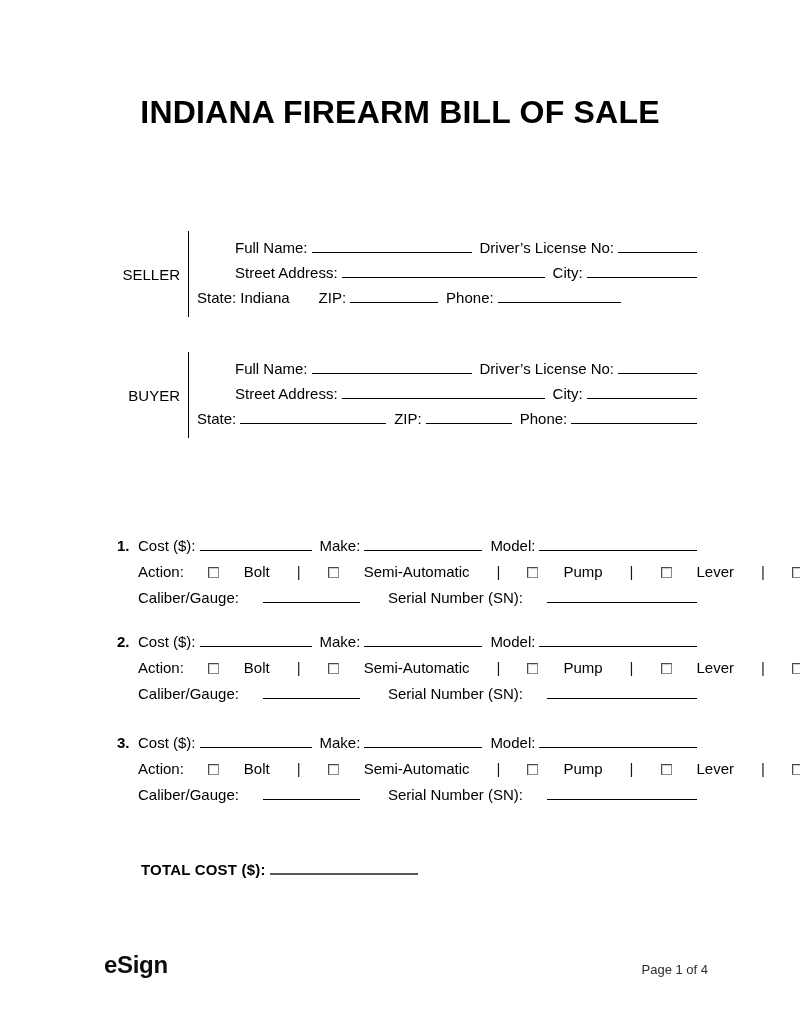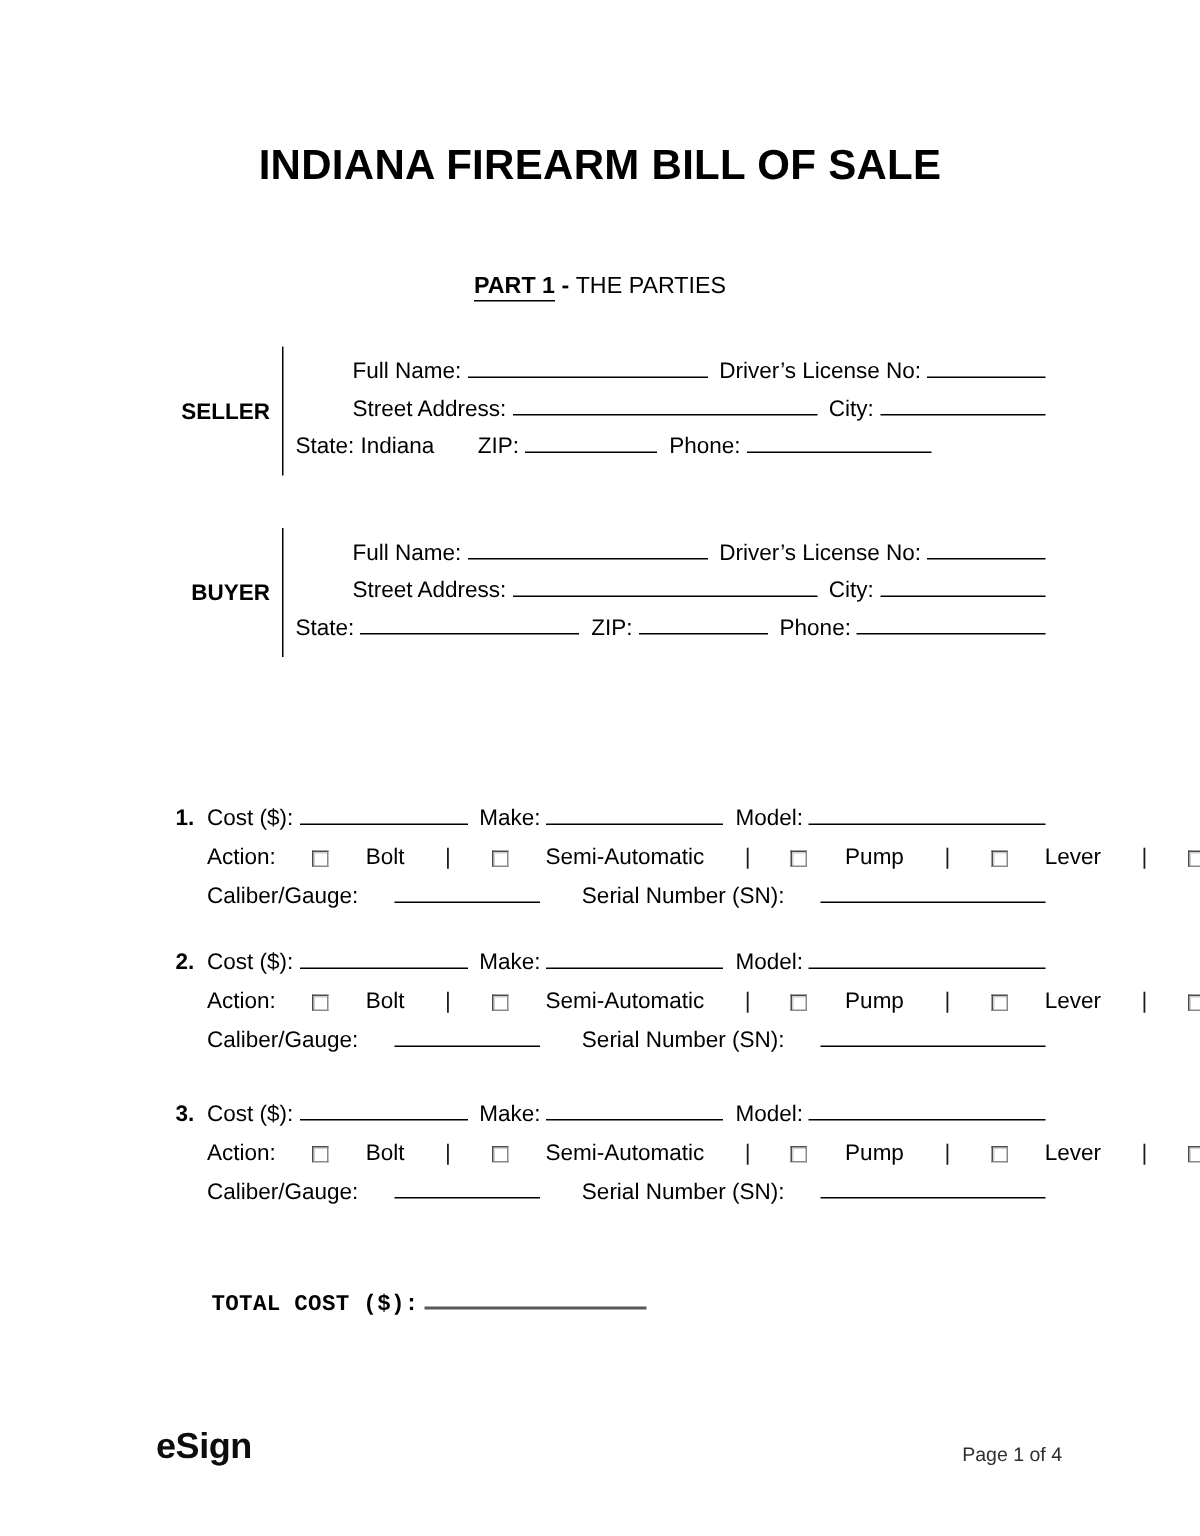--- a/index.html
+++ b/index.html
@@ -4,32 +4,32 @@
 <style>
   * { margin:0; padding:0; box-sizing:border-box; }
   html,body { background:#fff; }
   .page {
     position:relative; width:800px; height:1024px; background:#ffffff;
     font-family:"Liberation Sans","DejaVu Sans",sans-serif; color:#000;
     overflow:hidden; margin:0 auto;
   }
   .title {
     position:absolute; top:94px; left:0; width:100%; text-align:center;
-    font-size:28px; font-weight:bold; letter-spacing:.2px;
+    font-size:32px; font-weight:bold; letter-spacing:.2px;
   }
   .phead {
     position:absolute; left:0; width:100%; text-align:center;
     font-size:15.5px;
   }
   .phead .b { font-weight:bold; }
   .phead .u { border-bottom:1.8px solid #000; padding-bottom:1px; }
   .ws { white-space:pre; }
 
   .party { position:absolute; left:103px; right:103px; display:flex; align-items:center; }
-  .plabel { width:85px; text-align:right; padding-right:8px; font-weight:bold; font-size:15px; }
+  .plabel { width:85px; text-align:right; padding-right:8px; font-weight:normal; font-size:15px; }
   .pfields { flex:1; border-left:1.5px solid #000; padding:9px 0 12px 8px; }
   .row { display:flex; align-items:baseline; font-size:15px; line-height:15px; }
   .mb10 { margin-bottom:10px;margin-left:38px; }
   .fl { border-bottom:1.5px solid #000; height:1px; margin-bottom:-2px; margin-left:4px; flex:none; }
   .grow { flex:1; }
   .ml8 { margin-left:8px; }
   .lbl { white-space:pre; }
 
   .item { position:absolute; left:117px; right:103px; }
   .num { width:21px; font-weight:bold; flex:none; }
@@ -39,36 +39,33 @@
   .cb {
     display:inline-block; width:11px; height:11px; background:#fff;
     border:1px solid #8a8a8a; border-top-color:#4a4a4a; border-left-color:#4a4a4a;
     box-shadow:inset 1px 1px 0 #cfcfcf; margin-right:5px; flex:none;
     align-self:center; position:relative; top:1px;
   }
   .pipe { white-space:pre; margin:0 7px; color:#1a1a1a; }
   .opt { white-space:pre;text-align:right; }
 
   .total { position:absolute; left:141px; top:861px; display:flex; align-items:baseline; font-size:15px; }
-  .total .tlabel { font-weight:bold; letter-spacing:.2px; white-space:pre;font-family:Liberation Mono, monospace; }
+  .total .tlabel { font-weight:bold; letter-spacing:.2px; white-space:pre; }
   .total .fl { width:148px; border-bottom:2px solid #595959; }
 
   .logo { position:absolute; left:104px; top:951px; font-size:24px; font-weight:bold; letter-spacing:-.3px; color:#0d0d0d; }
   .pagenum { position:absolute; right:92px; top:962px; font-size:13px; color:#2e2e2e; }
 </style>
 </head>
 <body>
 
 <div class="page">
 
   <div class="title">INDIANA FIREARM BILL OF SALE</div>
 
-  <div class="phead" style="top:182px">
-    <span class="b u ws">PART 1</span><span class="b ws"> - </span><span class="ws">THE PARTIES</span>
-  </div>
 
   <div class="party" style="top:231px">
     <div class="plabel">SELLER</div>
     <div class="pfields">
       <div class="row mb10">
         <span class="lbl">Full Name:</span>
         <span class="fl" style="width:160px"></span>
         <span class="lbl ml8">Driver’s License No:</span>
         <span class="fl grow"></span>
       </div>

